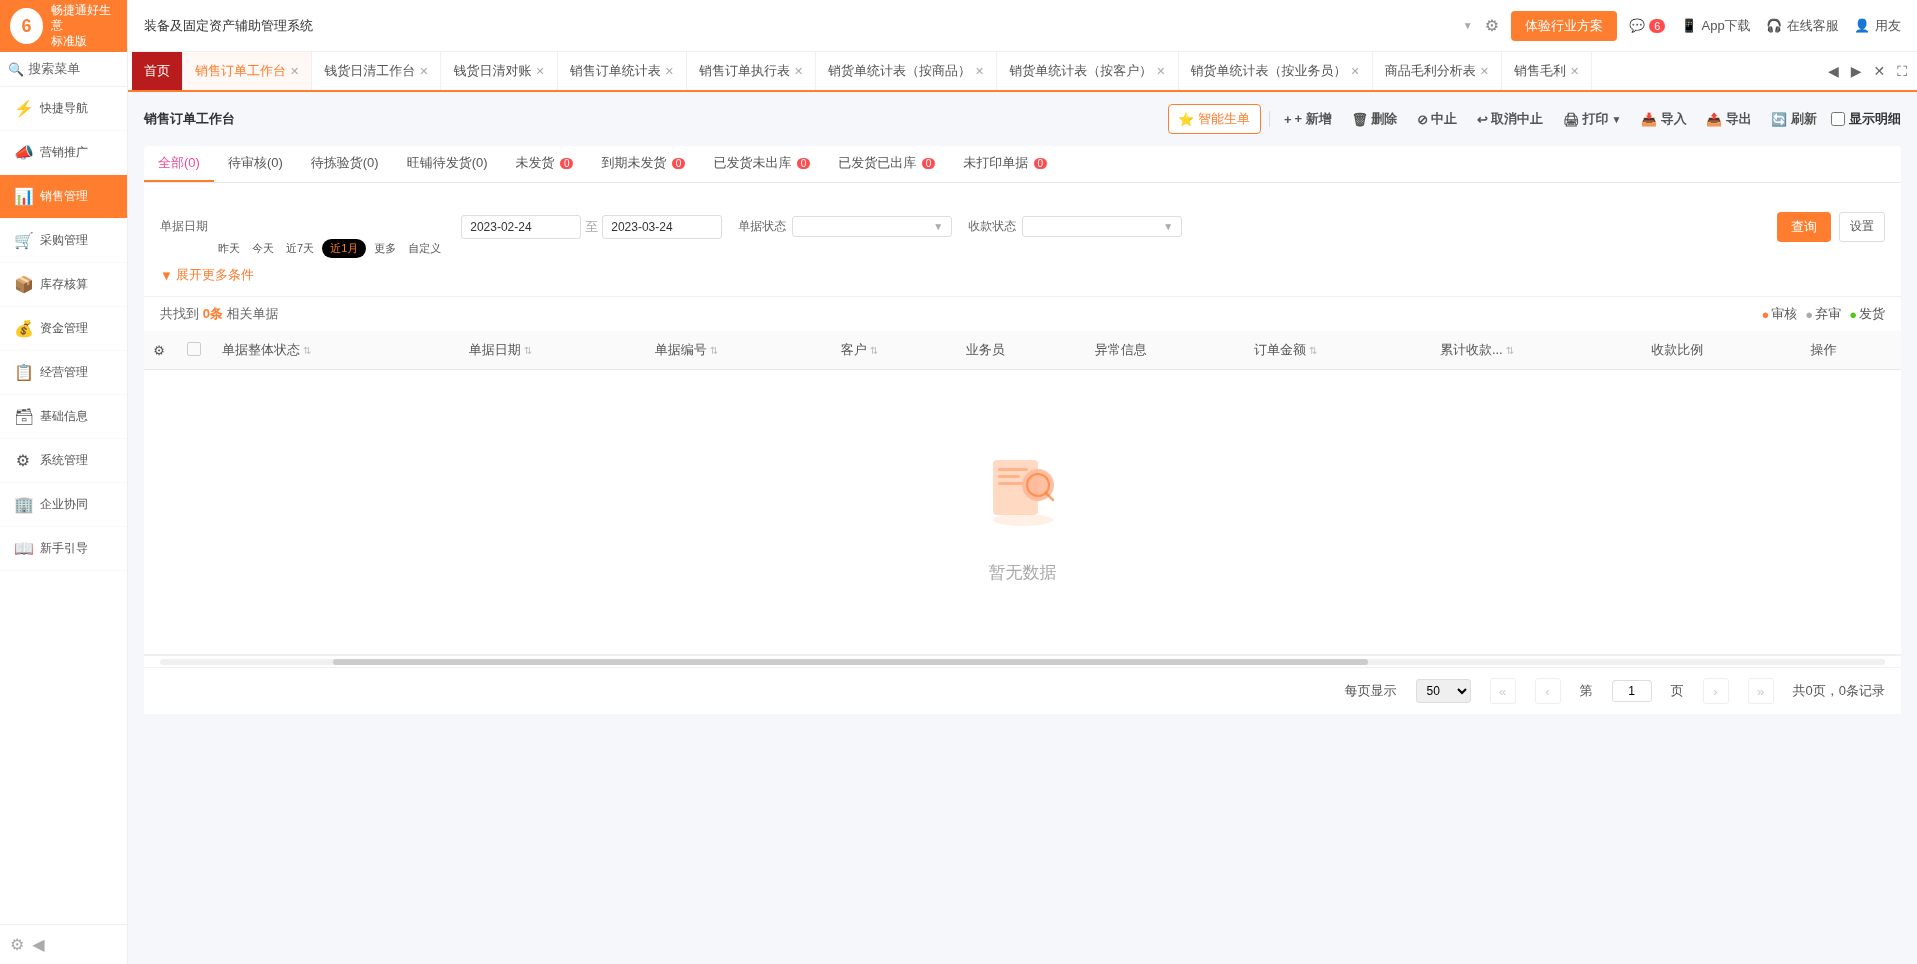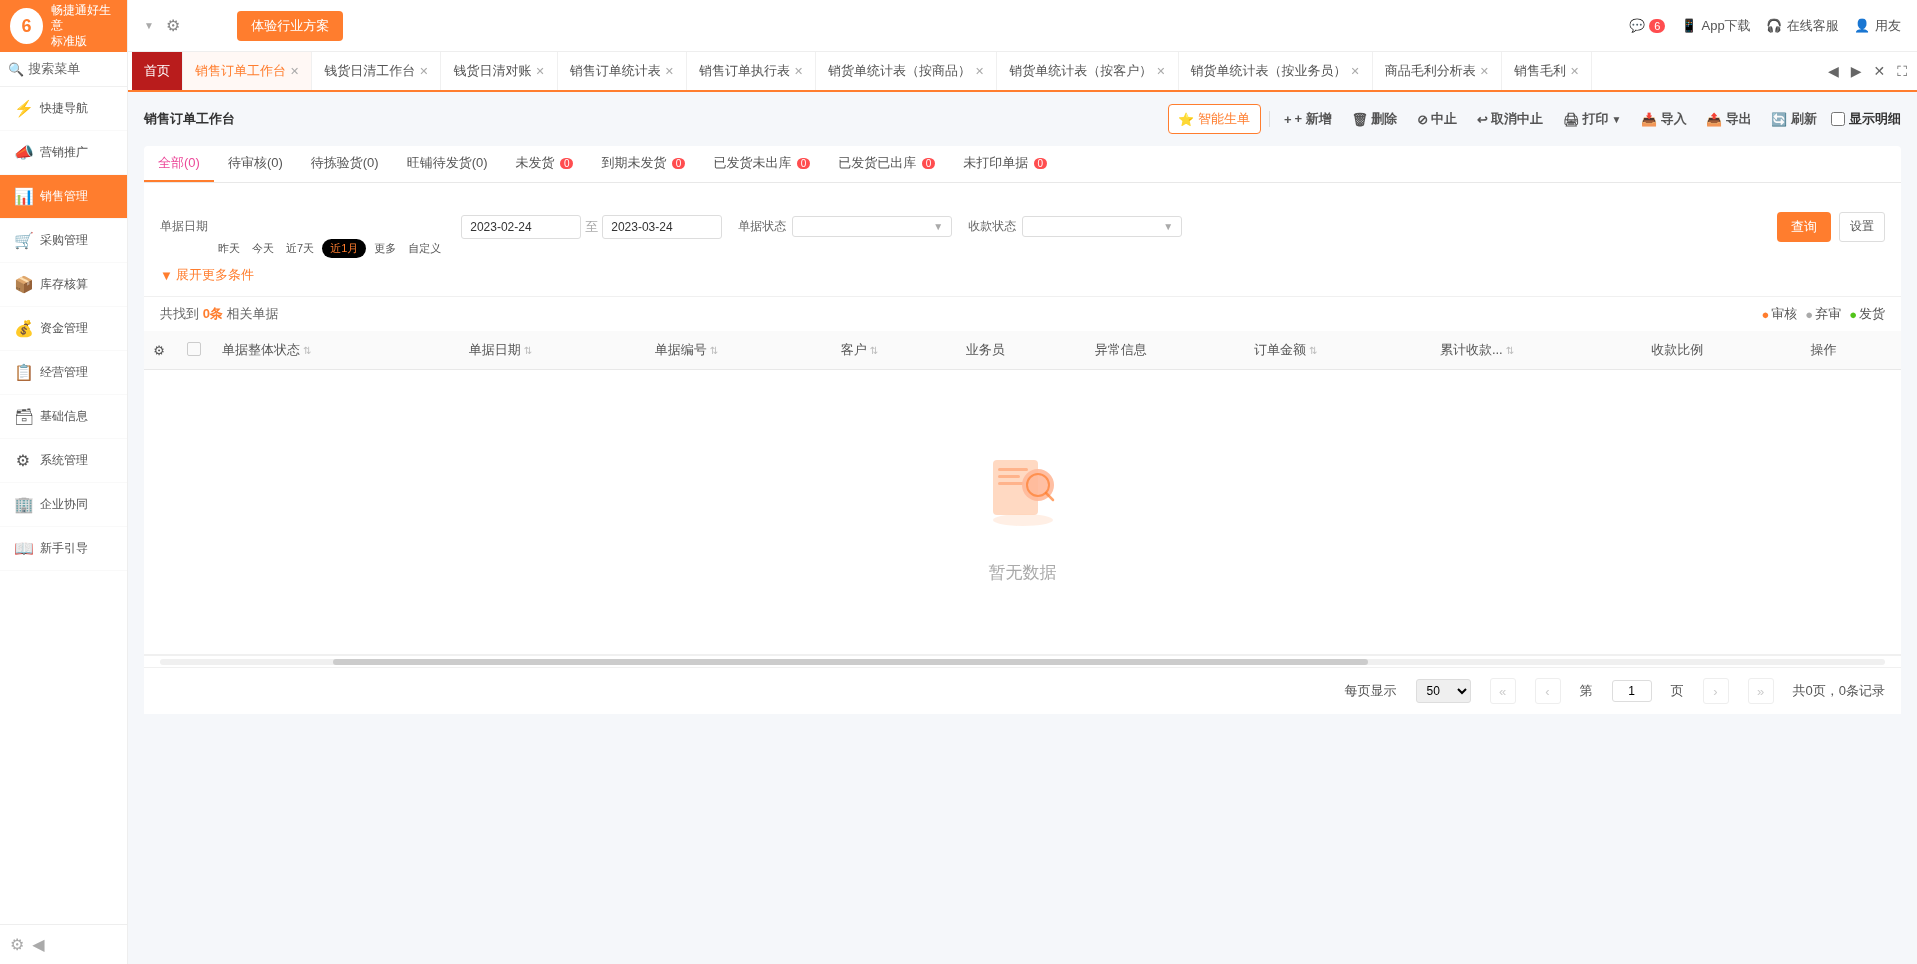--- a/index.html
+++ b/index.html
@@ -17,21 +17,21 @@
     .sidebar-nav-label { font-size: 12px; }
     .sidebar-bottom { margin-top: auto; padding: 10px; display: flex; align-items: center; gap: 8px; color: #aaa; border-top: 1px solid #eee; }
     
     
     .main { flex: 1; display: flex; flex-direction: column; overflow: hidden; }
     
     
     .top-header { height: 52px; background: #fff; border-bottom: 1px solid #eee; display: flex; align-items: center; padding: 0 16px; gap: 12px; }
     .header-title { color: #333; font-size: 13px; flex: 1; }
     .header-btn { display: flex; align-items: center; gap: 4px; cursor: pointer; color: #555; font-size: 13px; }
-    .orange-btn { background: #ff7d2e; color: #fff; border: none; border-radius: 4px; padding: 6px 14px; cursor: pointer; font-size: 13px; margin-left: 45px; }
+    .orange-btn { background: #ff7d2e; color: #fff; border: none; border-radius: 4px; padding: 6px 14px; cursor: pointer; font-size: 13px; }
     .badge { background: #ff4d4f; color: #fff; border-radius: 10px; font-size: 11px; padding: 1px 5px; }
     .dropdown-arrow { font-size: 10px; color: #aaa; }
     
     
     .tab-bar { background: #fff; border-bottom: 2px solid #ff7d2e; display: flex; align-items: center; padding: 0 4px; overflow: hidden; }
     .tab { display: flex; align-items: center; padding: 10px 12px; cursor: pointer; color: #555; white-space: nowrap; font-size: 12px; border-right: 1px solid #f0f0f0; gap: 4px; }
     .tab.active { color: #ff7d2e; background: #fff8f5; border-bottom: 2px solid #ff7d2e; margin-bottom: -2px; }
     .tab.home { background: #b91c1c; color: #fff; }
     .tab-close { color: #aaa; font-size: 11px; cursor: pointer; }
     .tab-nav { display: flex; align-items: center; margin-left: auto; }
@@ -159,20 +159,21 @@
 
   <div class="sidebar-bottom">
     <span style="cursor:pointer; font-size:16px;">⚙</span>
     <span style="cursor:pointer; font-size:16px;">◀</span>
   </div>
 </div>
 
 <div class="main">
 
   <div class="top-header">
+    <span class="header-title">装备及固定资产辅助管理系统</span>
     <span class="dropdown-arrow">▼</span>
     <span style="cursor:pointer; color:#888; font-size:16px;">⚙</span>
     <button class="orange-btn">体验行业方案</button>
 
     <div style="margin-left:auto; display:flex; align-items:center; gap:16px;">
       <div class="header-btn">
         <span>💬</span>
         <span class="badge">6</span>
       </div>
       <div class="header-btn">

